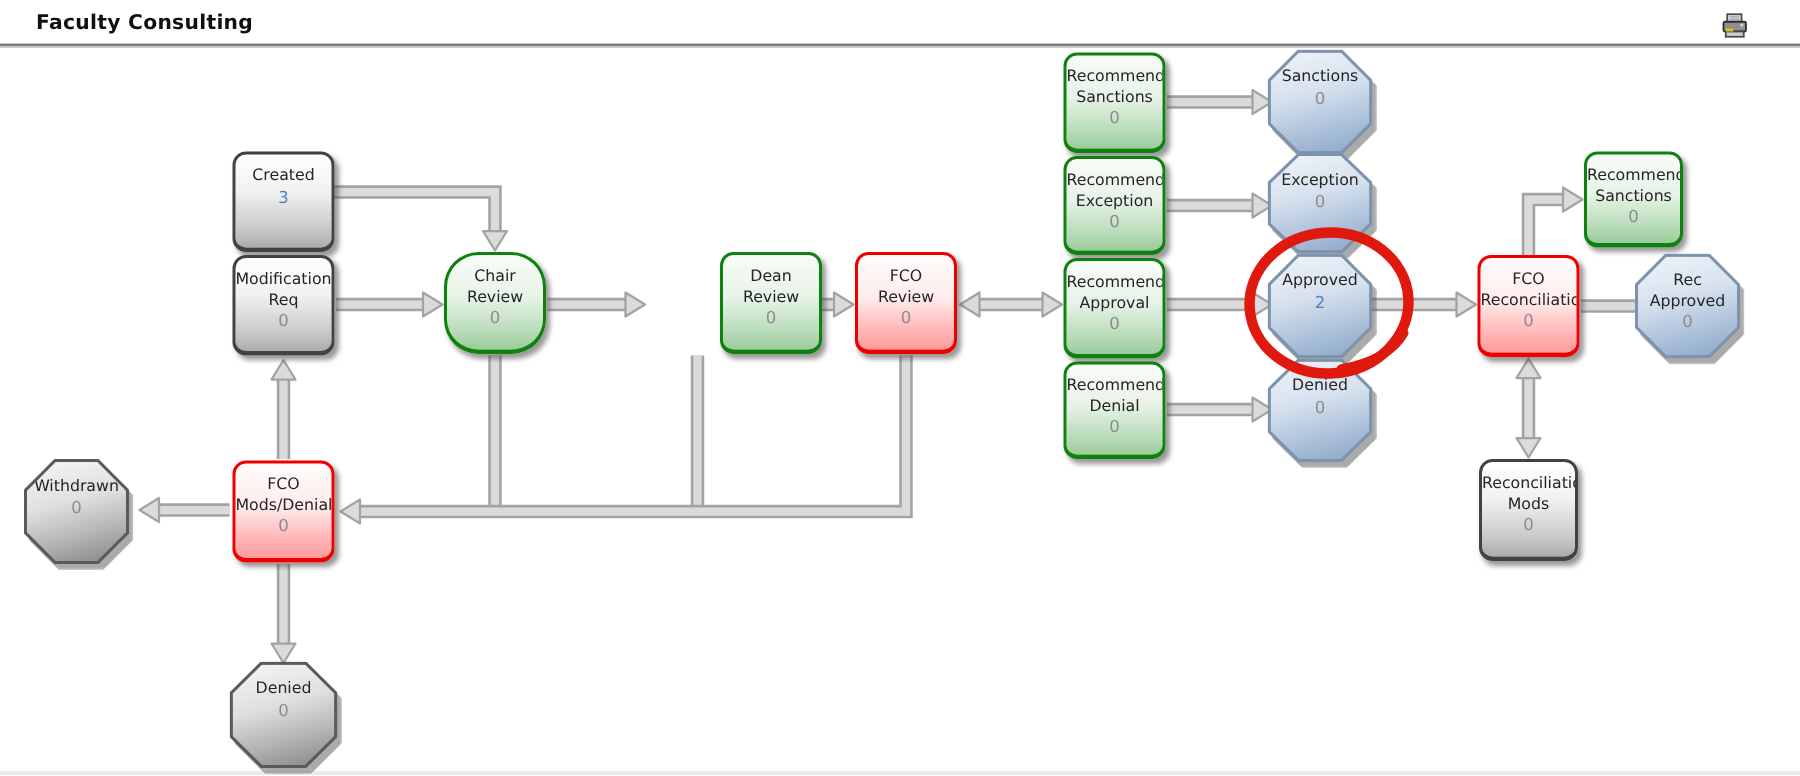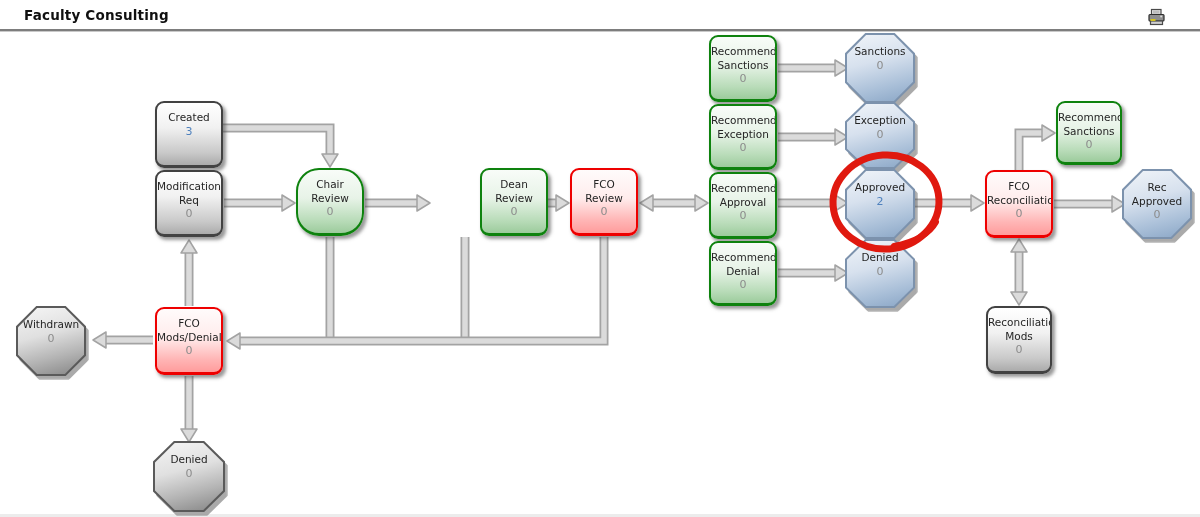--- a/index.html
+++ b/index.html
@@ -247,21 +247,21 @@
         </div>
       </div>
       <div class="node red-rect rect" style="left: 985px; top: 170px; width: 68px; height: 68px;">
         <div class="lbl">FCO<br>Reconciliation</div>
         <div class="cnt zero">0</div>
       </div>
       <div class="node green-rect rect" style="left: 1056px; top: 101px; width: 66px; height: 64px;">
         <div class="lbl">Recommend<br>Sanctions</div>
         <div class="cnt zero">0</div>
       </div>
-      <div class="node blue-octagon octagon" style="left: 1122px; top: 169px; width: 70px; height: 70px;">
+      <div class="node blue-octagon octagon" style="left: 1090px; top: 169px; width: 70px; height: 70px;">
         <div class="oct-part oct-shadow"></div>
         <div class="oct-part oct-border"></div>
         <div class="oct-part oct-inner">
           <div class="lbl">Rec<br>Approved</div>
           <div class="cnt zero">0</div>
         </div>
       </div>
       <div class="node gray-rect rect" style="left: 986px; top: 306px; width: 66px; height: 68px;">
         <div class="lbl">Reconciliation<br>Mods</div>
         <div class="cnt zero">0</div>

